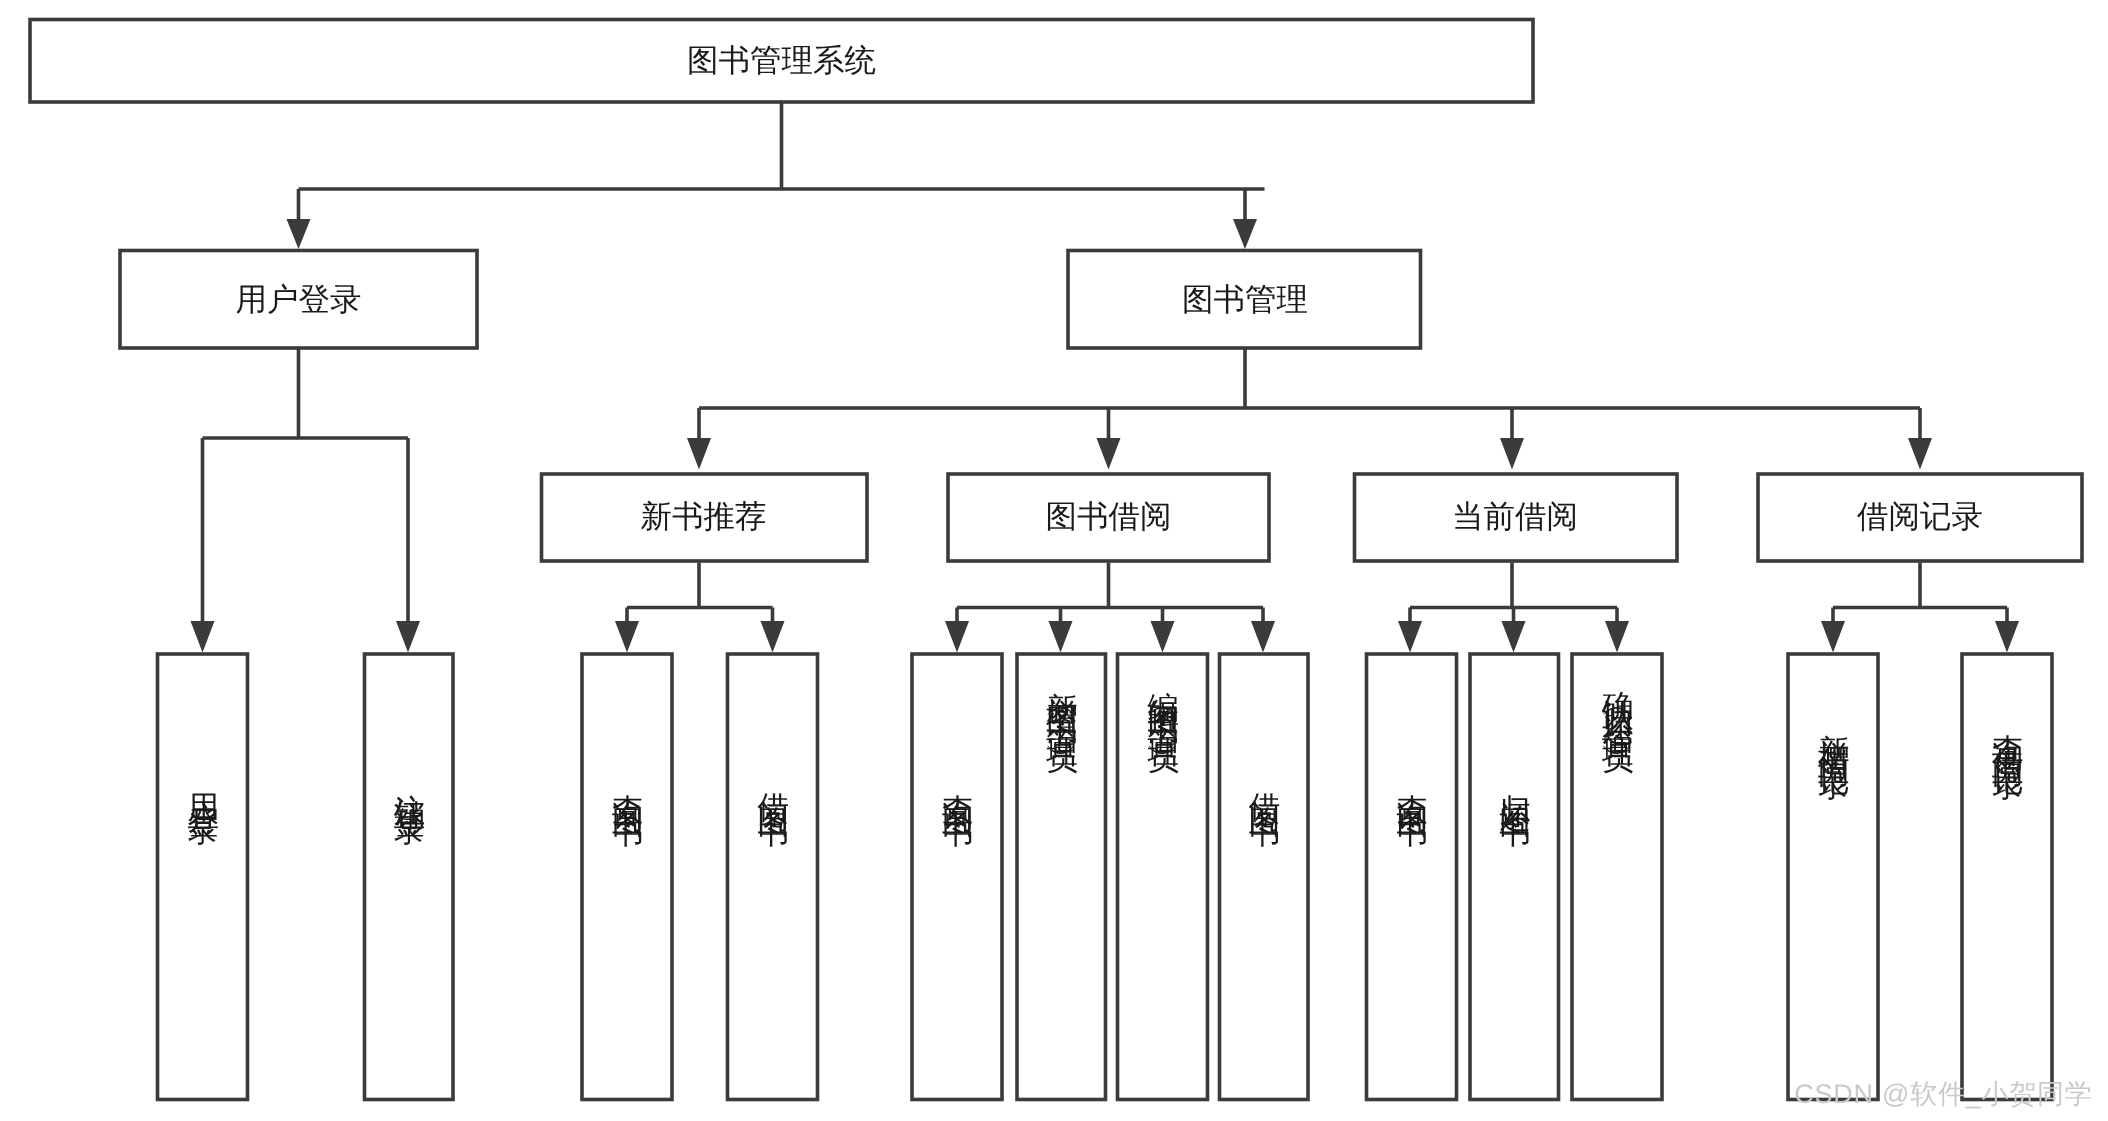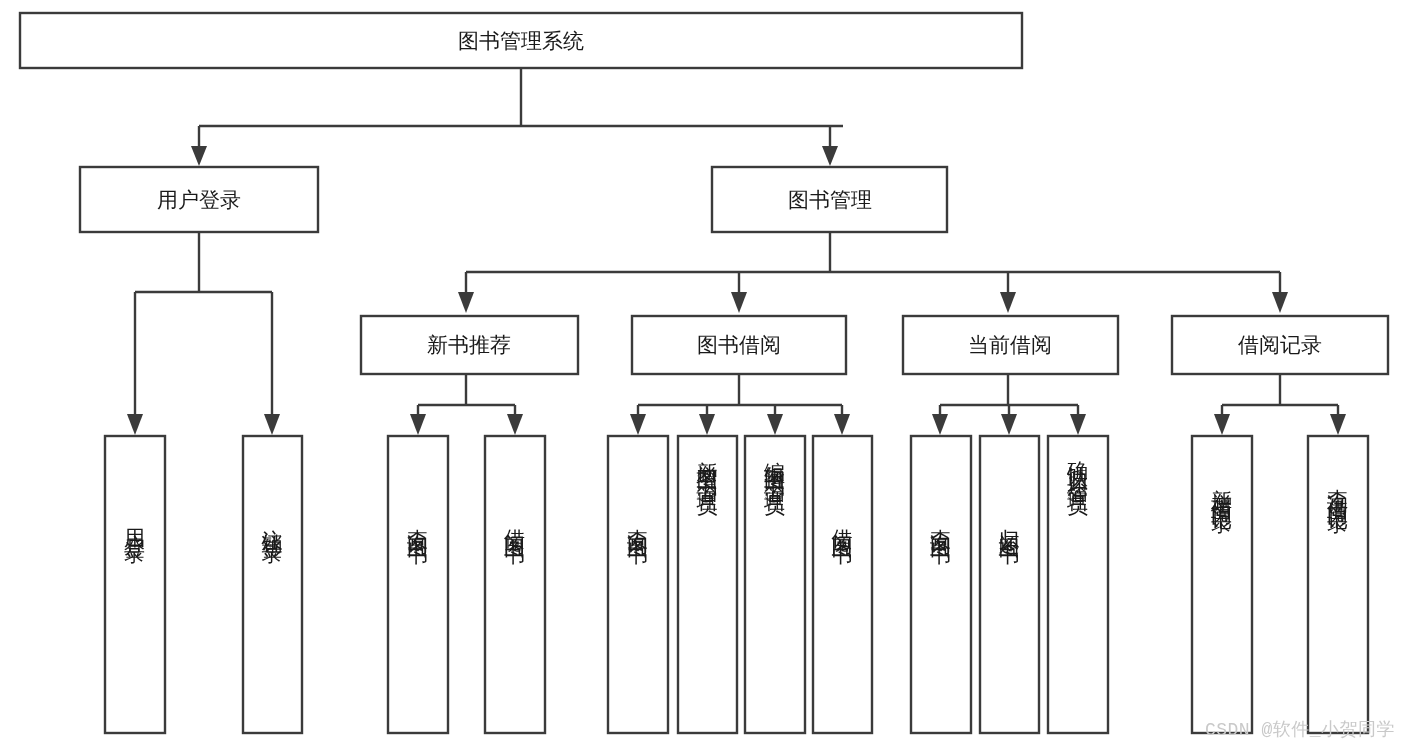--- a/index.html
+++ b/index.html
@@ -62,21 +62,21 @@
     font-size: 21px;
     line-height: 1;
     letter-spacing: 5px;
     color: #1a1a1a;
     white-space: nowrap;
   }
   .watermark {
     position: absolute;
     right: 10px;
     bottom: 6px;
-    font-family: Liberation Mono, monospace;
+    font-family: Liberation Sans, sans-serif;
     font-size: 18px;
     color: #c9c9c9;
     letter-spacing: 0.5px;
     white-space: nowrap;
   }
 </style>
 </head>
 <body>
 
 <div id="diagram-root">

